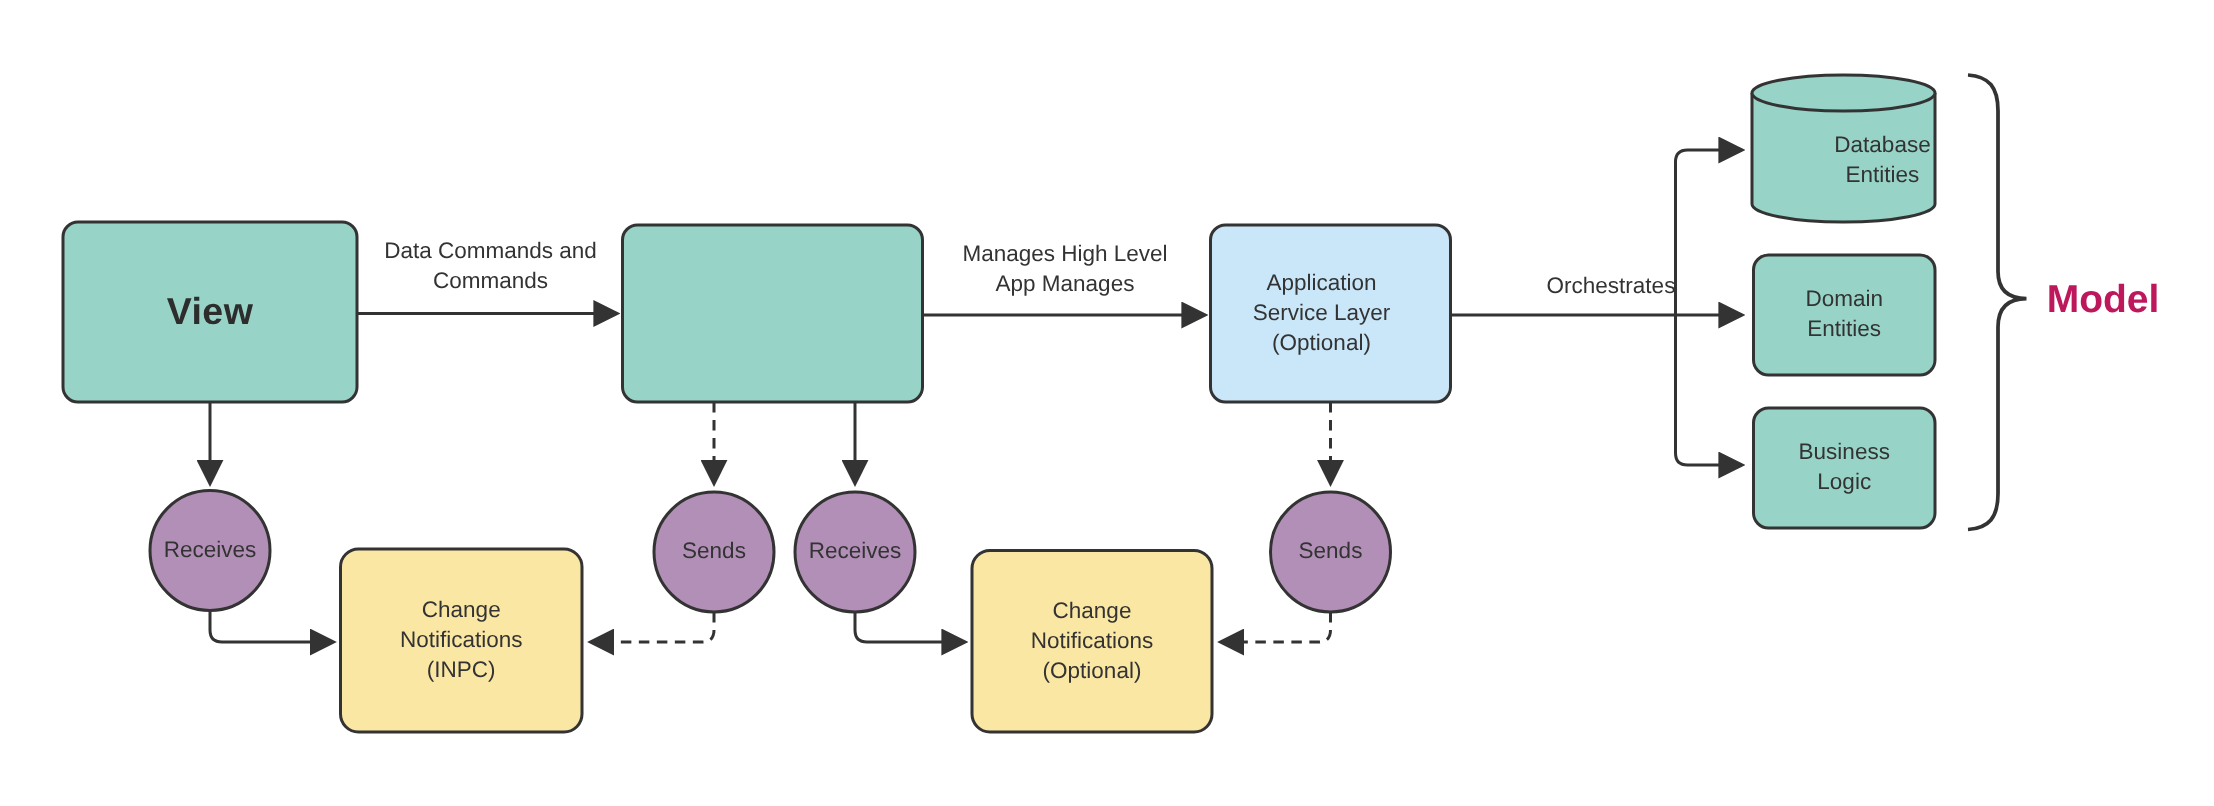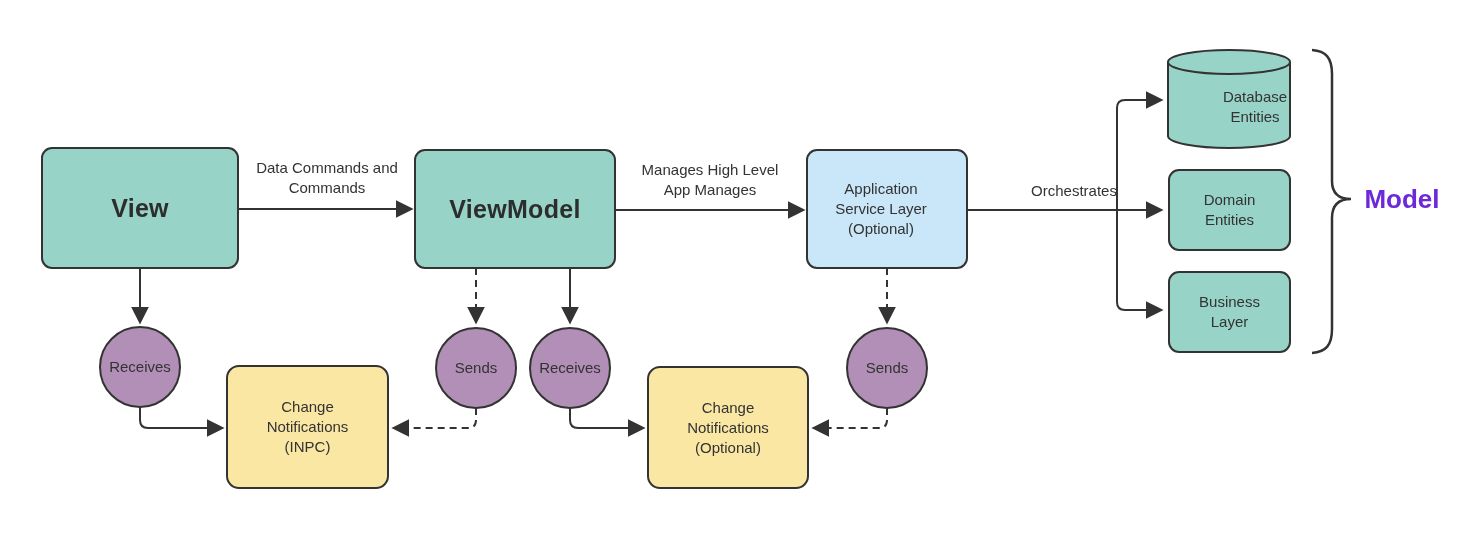--- a/index.html
+++ b/index.html
@@ -23,21 +23,21 @@
     align-items: center;
     justify-content: center;
     text-align: center;
     color: #333333;
     font-size: 15px;
     line-height: 20px;
     pointer-events: none;
   }
   .lbl span { display: block; }
   .title { font-weight: bold; font-size: 25px; color: #2d2d2d; letter-spacing: 0.3px; }
-  .model-title { font-weight: bold; font-size: 26px; color: #6d28d9; }
+  .model-title { font-weight: bold; font-size: 26px; color: #be185d; }
 </style>
 </head>
 <body>
 
 <div class="canvas">
 
   <svg width="1476" height="537" viewBox="0 0 1476 537">
     <defs>
       <marker id="arrow" viewBox="0 0 10 10" refX="8" refY="5" markerWidth="9" markerHeight="9" orient="auto-start-reverse">
         <path d="M0 0 L10 5 L0 10 Z" fill="#333333"></path>
@@ -79,43 +79,40 @@
     <rect class="shape" x="227" y="366" width="161" height="122" rx="12" fill="#FBE7A4"></rect>
     <rect class="shape" x="648" y="367" width="160" height="121" rx="12" fill="#FBE7A4"></rect>
 
     <path class="brace" d="M1312 50 C1326 51 1332 58 1332 74 L1332 181 C1332 193 1338 199 1351 199 C1338 199 1332 206 1332 218 L1332 329 C1332 345 1326 352 1312 353"></path>
   </svg>
 
   <div class="lbl title" style="left:42px; top:148px; width:196px; height:120px;">
     <span>View</span>
   </div>
 
-  <div class="lbl title" style="left:415px; top:150px; width:200px; height:118px;">
-    <span>ViewModel</span>
-  </div>
 
   <div class="lbl" style="left:807px; top:150px; width:148px; height:118px;">
     <span>Application</span>
     <span>Service Layer</span>
     <span>(Optional)</span>
   </div>
 
   <div class="lbl" style="left:1168px; top:66px; width:122px; height:82px;padding-left:26px;">
     <span>Database</span>
     <span>Entities</span>
   </div>
 
   <div class="lbl" style="left:1169px; top:170px; width:121px; height:80px;border-radius:28px;">
     <span>Domain</span>
     <span>Entities</span>
   </div>
 
   <div class="lbl" style="left:1169px; top:272px; width:121px; height:80px;">
     <span>Business</span>
-    <span>Layer</span>
+    <span>Logic</span>
   </div>
 
   <div class="lbl model-title" style="left:1356px; top:182px; width:92px; height:34px;">
     <span>Model</span>
   </div>
 
   <div class="lbl" style="left:100px; top:327px; width:80px; height:80px;">
     <span>Receives</span>
   </div>
 

